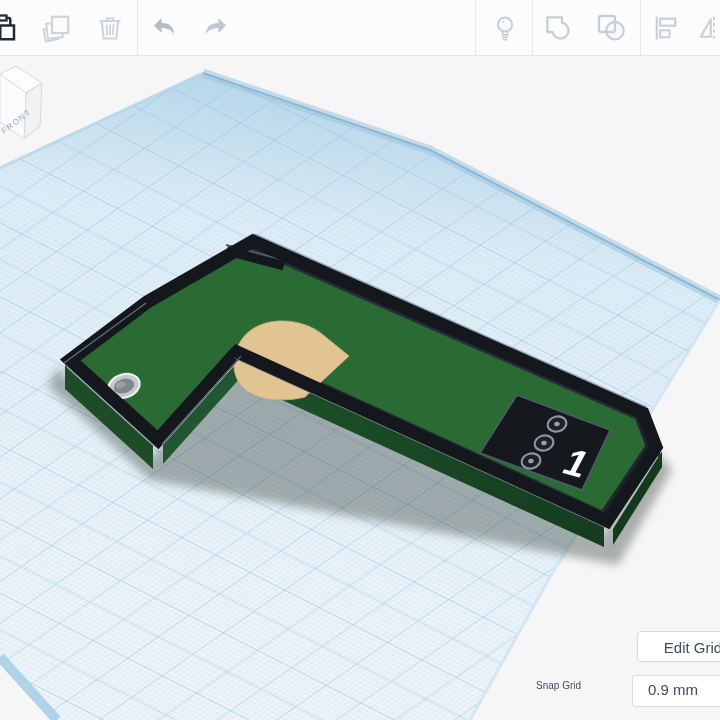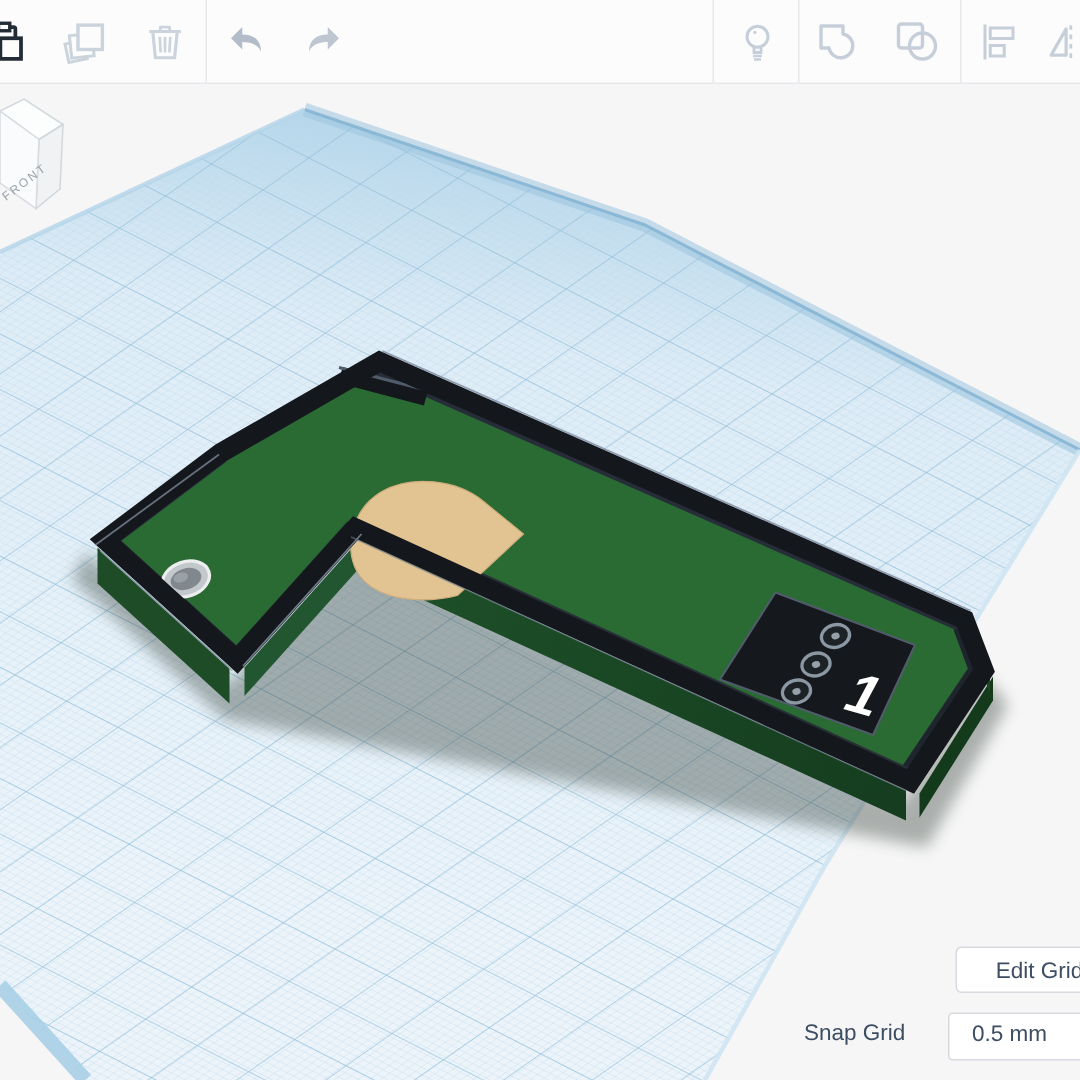--- a/index.html
+++ b/index.html
@@ -16,21 +16,21 @@
 
   
   .canvas{position:absolute;left:0;top:56px;width:720px;height:664px;overflow:hidden;
           background:#f6f6f7;}
   .scene{position:absolute;left:0;top:0;}
 
   
   .edit-grid-btn{position:absolute;left:637px;top:575px;width:112px;height:31px;
         background:#ffffff;border:1px solid #d6d9de;border-radius:4px;color:#3d4e63;
         font-size:15px;text-align:center;line-height:29px;cursor:pointer;z-index:20;}
-  .snap-label{position:absolute;left:536px;top:624px;font-size:15px;color:#3d4e63;z-index:20;}
+  .snap-label{position:absolute;left:536px;top:624px;font-size:10px;color:#3d4e63;z-index:20;}
   .snap-select{position:absolute;left:632px;top:619px;width:110px;height:30px;background:#ffffff;
         border:1px solid #d6d9de;border-radius:3px;color:#3d4e63;font-size:15px;
         line-height:28px;padding-left:15px;cursor:pointer;z-index:20;}
 </style>
 </head>
 <body>
 
 <div class="app">
 
   <div class="toolbar">
@@ -228,16 +228,16 @@
         <polygon points="0,74 16,66 42,83 26,93" fill="#fcfdfd" stroke="#d2d7db" stroke-width="1"></polygon>
         <polygon points="26,93 42,83 40,126 24,139" fill="#f0f2f4" stroke="#d2d7db" stroke-width="1"></polygon>
         <polygon points="0,74 26,93 24,139 0,122" fill="#fafbfc" stroke="#d8dce0" stroke-width="1"></polygon>
         <text transform="translate(4,134) rotate(-37)" font-size="8" letter-spacing="1.5" fill="#99a2ab" font-family="Liberation Sans, sans-serif">FRONT</text>
       </g>
     </svg>
 
     <button class="edit-grid-btn">Edit Grid</button>
     <span class="snap-label">Snap Grid</span>
     <div class="snap-select">
-      <span>0.5 mm</span>
+      <span>0.9 mm</span>
     </div>
   </div>
 </div>
 
 </body></html>

